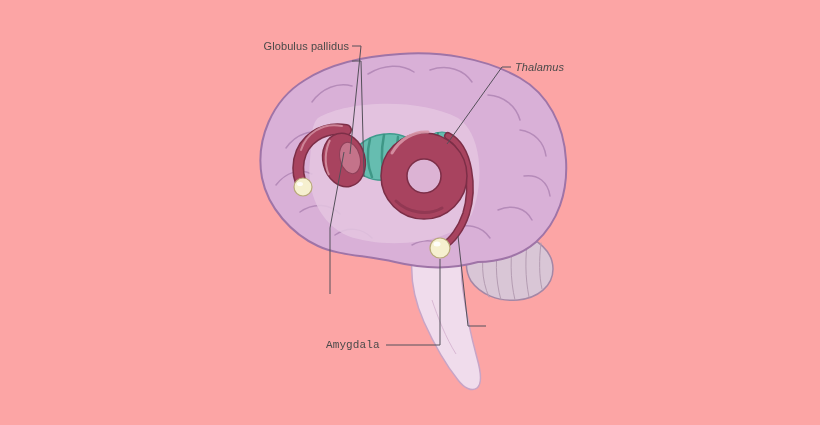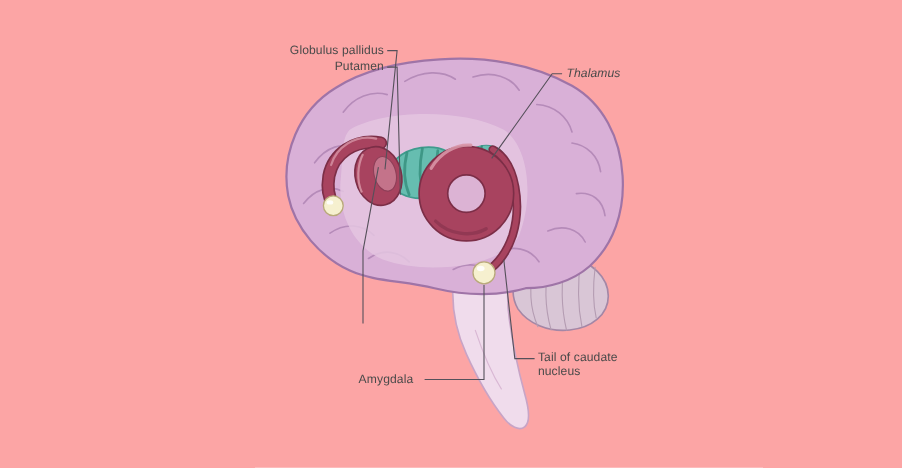--- a/index.html
+++ b/index.html
@@ -19,21 +19,21 @@
     color: #4a4a4a;
     letter-spacing: 0.1px;
     white-space: normal;
   }
   .lbl.right { text-align: right; }
   .lbl.center { text-align: center; }
   #lbl-globus-pallidus { left: 199px; top: 40px; width: 150px; }
   #lbl-putamen         { left: 199px; top: 55px; width: 150px; }
   #lbl-thalamus        { left: 515px; top: 61px; font-style: italic; }
   #lbl-head-caudate    { left: 229px; top: 297px; width: 200px; }
-  #lbl-amygdala        { left: 326px; top: 339px; }
+  #lbl-amygdala        { left: 326px; top: 339px; font-family: Liberation Mono, monospace; }
   #lbl-tail-caudate    { left: 489px; top: 319px; width: 86px; }
 </style>
 </head>
 <body>
 
 <div class="canvas">
 
   <svg width="820" height="425" viewBox="0 0 820 425">
 
     <g fill="none" stroke-linecap="round">
@@ -116,22 +116,20 @@
       <polyline points="352,61 361,61 364,177"></polyline>
       <polyline points="511,67 502,67 447,144"></polyline>
       <polyline points="330,294 330,228 344,152"></polyline>
       <polyline points="386,345 440,345 440,259"></polyline>
       <polyline points="486,326 468,326 458,236"></polyline>
     </g>
   </svg>
 
   <div class="lbl right" id="lbl-globus-pallidus">Globulus pallidus</div>
 
-  <div class="lbl right" id="lbl-putamen">Putamen</div>
 
   <div class="lbl" id="lbl-thalamus">Thalamus</div>
 
 
   <div class="lbl" id="lbl-amygdala">Amygdala</div>
 
-  <div class="lbl" id="lbl-tail-caudate">Tail of caudate nucleus</div>
 
 </div>
 
 </body></html>

